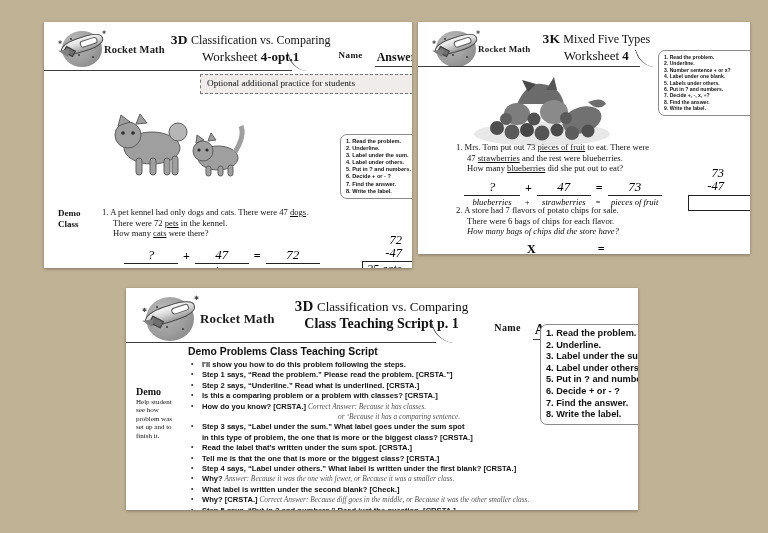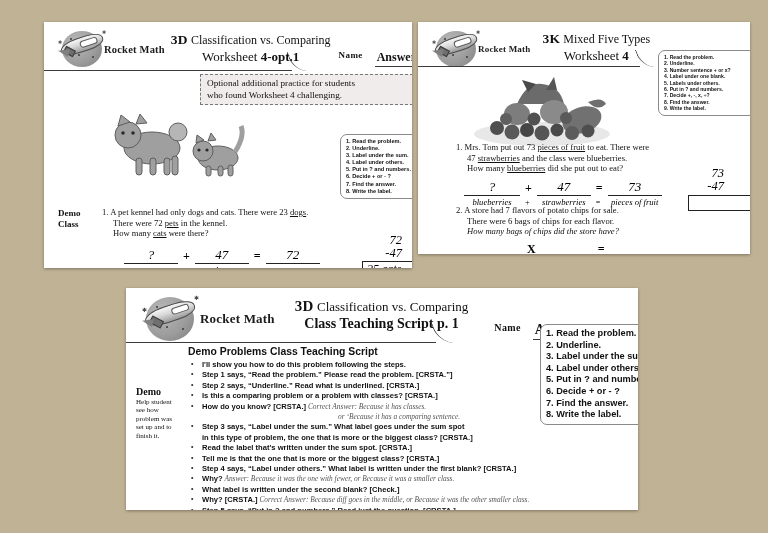--- a/index.html
+++ b/index.html
@@ -144,21 +144,20 @@
         <span class="namelbl">Name</span>
         <span class="nameval">Answer Key</span>
       </div>
     </div>
 
     <div style="position:absolute;left:0;top:48px;width:248px;border-bottom:1.1px solid #3b3b3b;"></div>
     <div style="position:absolute;left:246px;top:30px;width:22px;height:19px;border-left:1.1px solid #3b3b3b;border-bottom-left-radius:14px;transform:skewX(20deg);"></div>
 
     <div class="notebox" style="position:absolute;left:156px;top:52px;width:204px;">
       <div>Optional additional practice for students</div>
-      <div>who found Worksheet 4 challenging.</div>
     </div>
 
     <div class="animals" style="position:absolute;left:62px;top:88px;width:150px;">
       <svg width="150" height="78" viewBox="0 0 150 78">
         <g fill="#9f9f9f" stroke="#5e5e5e" stroke-width="1">
           <ellipse cx="46" cy="38" rx="28" ry="16"></ellipse>
           <circle cx="22" cy="25" r="13"></circle>
           <path d="M12 16 l3 -11 l9 7 z"></path>
           <path d="M30 14 l4 -10 l7 9 z"></path>
           <circle cx="72" cy="22" r="9" fill="#b6b6b6"></circle>
@@ -196,21 +195,21 @@
     </div>
 
     <div class="demolbl" style="position:absolute;left:14px;top:186px;">
       <div>Demo</div>
       <div>Class</div>
     </div>
 
     <div class="prob" style="position:absolute;left:58px;top:185px;width:300px;">
       <div>
         <span>1.</span>
-        <span>A pet kennel had only dogs and cats. There were 23 </span><span class="u">dogs</span><span>.</span>
+        <span>A pet kennel had only dogs and cats. There were 47 </span><span class="u">dogs</span><span>.</span>
       </div>
       <div style="padding-left:11px;">
         <span>There were 72 </span><span class="u">pets</span><span> in the kennel.</span>
       </div>
       <div style="padding-left:11px;">
         <span>How many </span><span class="u">cats</span><span> were there?</span>
       </div>
     </div>
 
     <div class="eqrow" style="position:absolute;left:80px;top:220px;">
@@ -318,21 +317,21 @@
         </g>
       </svg>
     </div>
 
     <div class="prob" style="position:absolute;left:38px;top:120px;width:280px;">
       <div>
         <span>1.</span>
         <span>Mrs. Tom put out 73 </span><span class="u">pieces of fruit</span><span> to eat.  There were</span>
       </div>
       <div style="padding-left:11px;">
-        <span>47 </span><span class="u">strawberries</span><span> and the class were blueberries.</span>
+        <span>47 </span><span class="u">strawberries</span><span> and the rest were blueberries.</span>
       </div>
       <div style="padding-left:11px;">
         <span>How many </span><span class="u">blueberries</span><span> did she put out to eat?</span>
       </div>
     </div>
 
     <div class="eqrow" style="position:absolute;left:46px;top:152px;">
       <div class="slot">
         <div class="slotval" style="min-width:56px">?</div>
         <div class="slotlbl">blueberries</div>

